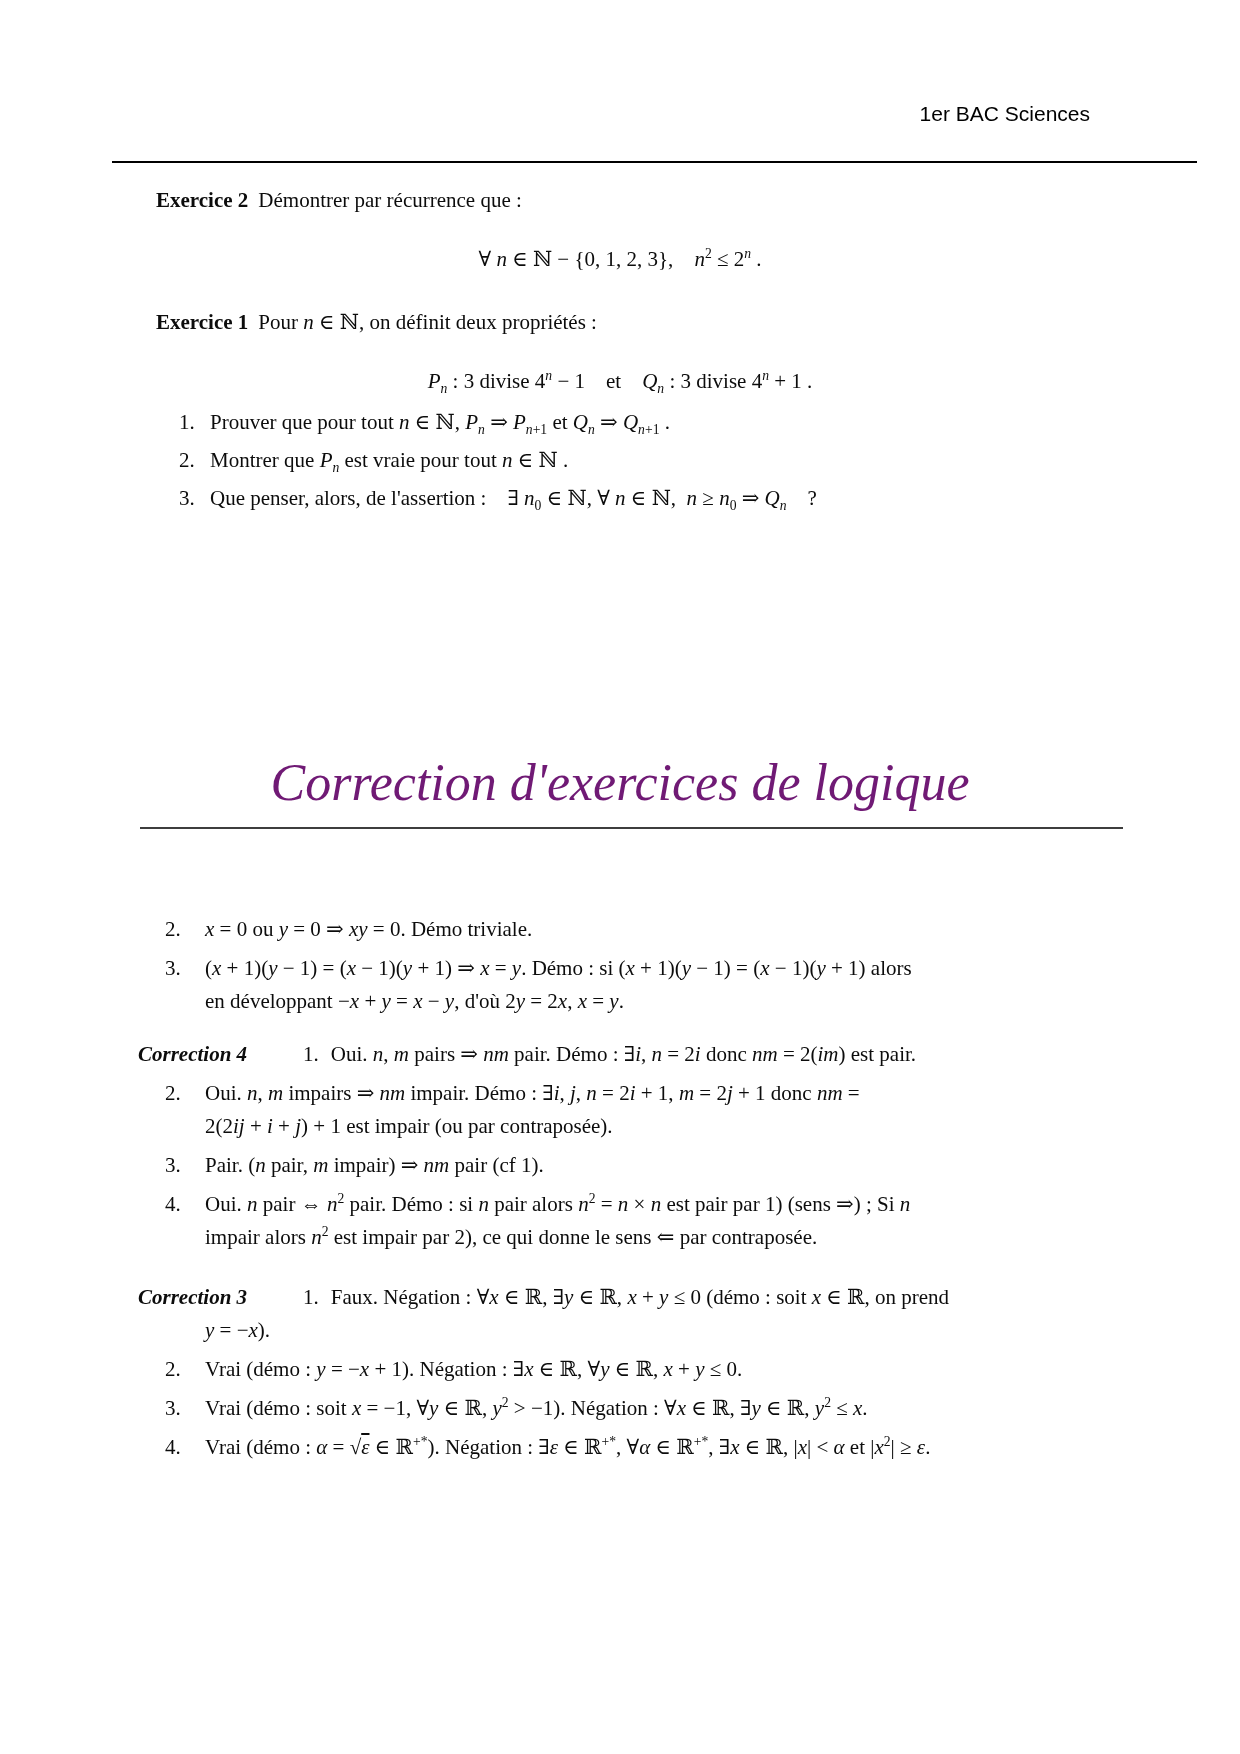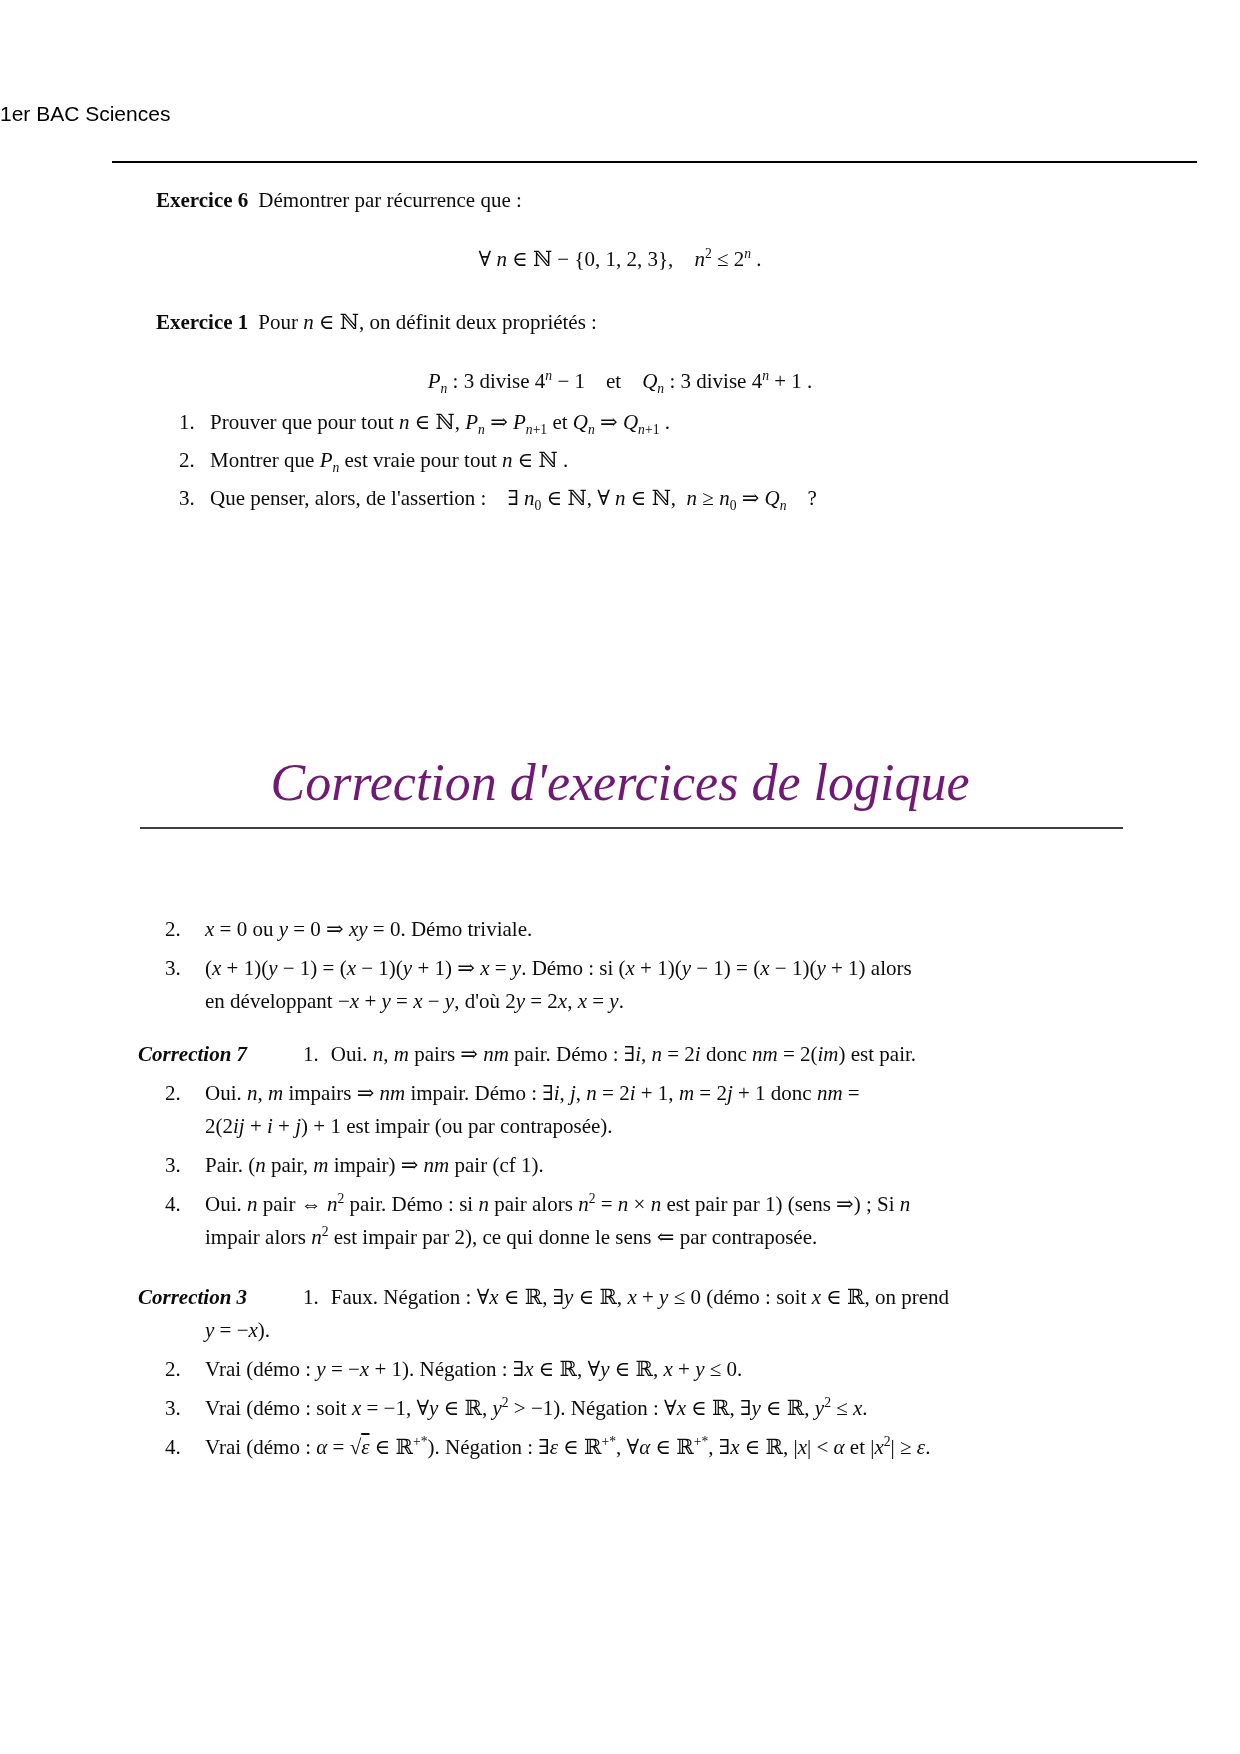--- a/index.html
+++ b/index.html
@@ -10,21 +10,21 @@
     overflow:hidden;
     color:#0c0c0c;
     font-family:"Liberation Serif","DejaVu Serif","DejaVu Sans",serif;
     font-size:21px;
     box-sizing:border-box;
   }
   
   .header-text{
     margin-top:101px;
     padding-right:150px;
-    text-align:left;
+    text-align:right;
     font-family:"Liberation Sans","DejaVu Sans",sans-serif;
     font-size:21px;
     line-height:26px;
     color:#000;
   }
   .rule{background:#000;}
   .rule-header{margin:34px 0 0 112px;width:1085px;height:2px;}
   
   .ex-line{margin:22px 115px 0 156px;line-height:30px;}
   .ex-line.ex9{margin-top:31px;}
@@ -64,21 +64,21 @@
   .rad{text-decoration:overline;}
 </style>
 </head>
 <body>
 
 <div class="page">
 
   <div class="header-text">1er BAC Sciences</div>
   <div class="rule rule-header"></div>
 
-  <p class="ex-line"><span class="ex-label">Exercice 6</span><span>Démontrer par récurrence que :</span></p>
+  <p class="ex-line"><span class="ex-label">Exercice 2</span><span>Démontrer par récurrence que :</span></p>
   <div class="display-math">∀ <i>n</i> ∈ ℕ − {0, 1, 2, 3},  <i>n</i><sup>2</sup> ≤ 2<sup><i>n</i></sup> .</div>
 
   <p class="ex-line ex9"><span class="ex-label">Exercice 1</span><span>Pour <i>n</i> ∈ ℕ, on définit deux propriétés :</span></p>
   <div class="display-math"><i>P</i><sub><i>n</i></sub> : 3 divise 4<sup><i>n</i></sup> − 1 et <i>Q</i><sub><i>n</i></sub> : 3 divise 4<sup><i>n</i></sup> + 1 .</div>
 
   <div class="ex-items">
     <div class="ex-item">
       <span class="num">1.</span>
       <span class="txt">Prouver que pour tout <i>n</i> ∈ ℕ, <i>P</i><sub><i>n</i></sub> ⇒ <i>P</i><sub><i>n</i>+1</sub> et <i>Q</i><sub><i>n</i></sub> ⇒ <i>Q</i><sub><i>n</i>+1</sub> .</span>
     </div>
@@ -100,21 +100,21 @@
       <span class="num">2.</span>
       <span class="txt"><i>x</i> = 0 ou <i>y</i> = 0 ⇒ <i>xy</i> = 0. Démo triviale.</span>
     </div>
     <div class="c-item">
       <span class="num">3.</span>
       <span class="txt">(<i>x</i> + 1)(<i>y</i> − 1) = (<i>x</i> − 1)(<i>y</i> + 1) ⇒ <i>x</i> = <i>y</i>. Démo : si (<i>x</i> + 1)(<i>y</i> − 1) = (<i>x</i> − 1)(<i>y</i> + 1) alors<br>en développant −<i>x</i> + <i>y</i> = <i>x</i> − <i>y</i>, d'où 2<i>y</i> = 2<i>x</i>, <i>x</i> = <i>y</i>.</span>
     </div>
   </section>
 
   <section class="correction c2">
-    <p class="c-first"><span class="c-label">Correction 7</span><span class="num-i">1.</span><span>Oui. <i>n</i>, <i>m</i> pairs ⇒ <i>nm</i> pair. Démo : ∃<i>i</i>, <i>n</i> = 2<i>i</i> donc <i>nm</i> = 2(<i>im</i>) est pair.</span></p>
+    <p class="c-first"><span class="c-label">Correction 4</span><span class="num-i">1.</span><span>Oui. <i>n</i>, <i>m</i> pairs ⇒ <i>nm</i> pair. Démo : ∃<i>i</i>, <i>n</i> = 2<i>i</i> donc <i>nm</i> = 2(<i>im</i>) est pair.</span></p>
     <div class="c-item">
       <span class="num">2.</span>
       <span class="txt">Oui. <i>n</i>, <i>m</i> impairs ⇒ <i>nm</i> impair. Démo : ∃<i>i</i>, <i>j</i>, <i>n</i> = 2<i>i</i> + 1, <i>m</i> = 2<i>j</i> + 1 donc <i>nm</i> =<br>2(2<i>ij</i> + <i>i</i> + <i>j</i>) + 1 est impair (ou par contraposée).</span>
     </div>
     <div class="c-item">
       <span class="num">3.</span>
       <span class="txt">Pair. (<i>n</i> pair, <i>m</i> impair) ⇒ <i>nm</i> pair (cf 1).</span>
     </div>
     <div class="c-item">
       <span class="num">4.</span>

